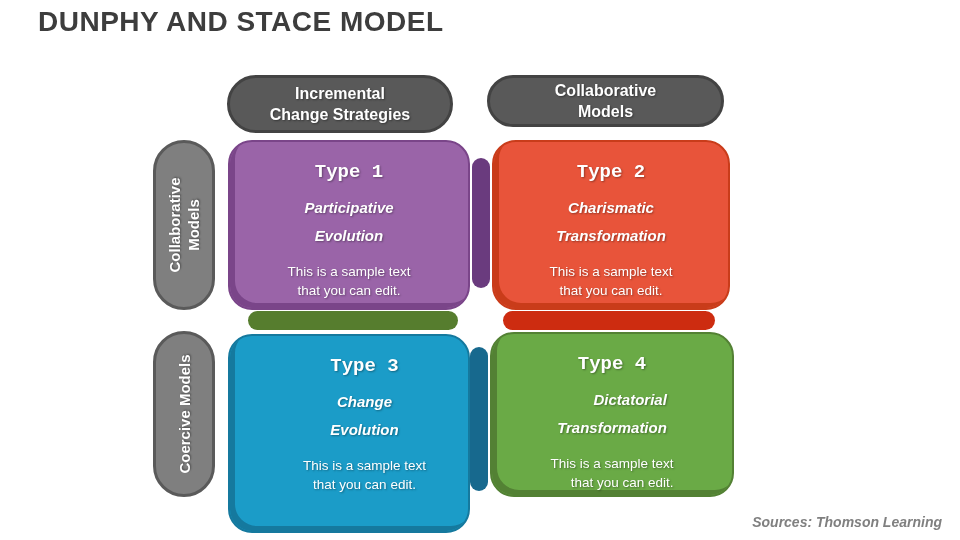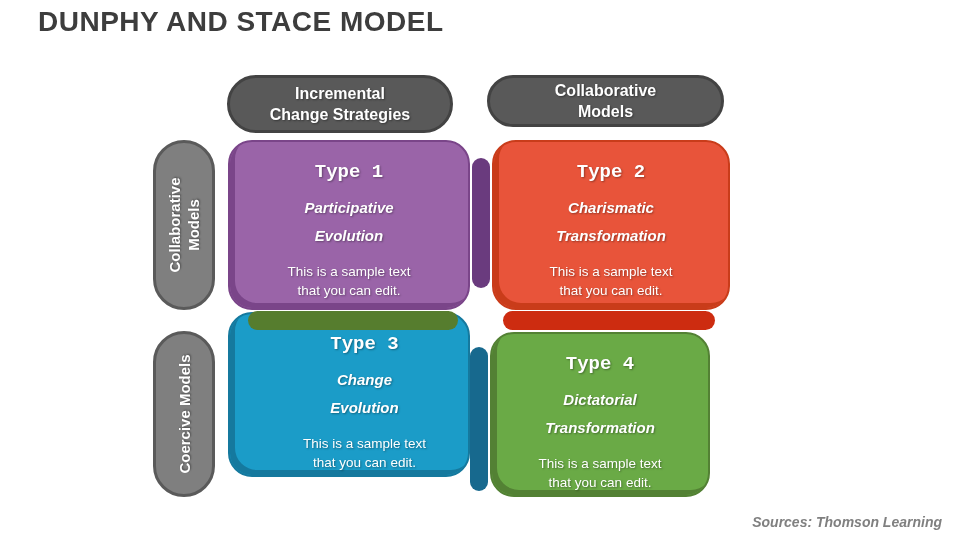--- a/index.html
+++ b/index.html
@@ -37,22 +37,22 @@
     background:var(--bg,#999); border:2px solid var(--accent,#666);
     border-radius:24px;
     box-shadow:inset 5px -5px 0 var(--accent,#666);
     color:#fff; text-align:center;
     display:flex; flex-direction:column; align-items:center;
     padding-top:20px; gap:12px;
     text-shadow:1px 1px 2px rgba(0,0,0,0.35);
   }
   .q1 { left:228px; top:140px; width:242px; height:170px; }
   .q2 { left:492px; top:140px; width:238px; height:170px; }
-  .q3 { left:228px; top:312px; width:242px; height:165px;padding-left:31px; }
-  .q4 { left:490px; top:332px; width:220px; height:165px; }
+  .q3 { left:228px; top:334px; width:242px; height:199px;padding-left:31px; }
+  .q4 { left:490px; top:332px; width:244px; height:165px;text-align:right; }
   .q-type { font-size:19px; font-weight:bold; line-height:20px;font-family:Liberation Mono, monospace; }
   .q-name { font-size:15px; font-weight:bold; line-height:28px; white-space:pre-line;font-style:italic; }
   .q-body { font-size:13.5px; line-height:19px; white-space:pre-line; }
   
   .connector { position:absolute; background:var(--bg,#444); border-radius:12px; }
   .conn-top-row    { left:472px; top:158px; width:18px;  height:130px; }
   .conn-bottom-row { left:470px; top:347px; width:18px;  height:144px; }
   .conn-left-col   { left:248px; top:311px; width:210px; height:19px; }
   .conn-right-col  { left:503px; top:311px; width:212px; height:19px; }
   .source-note {

